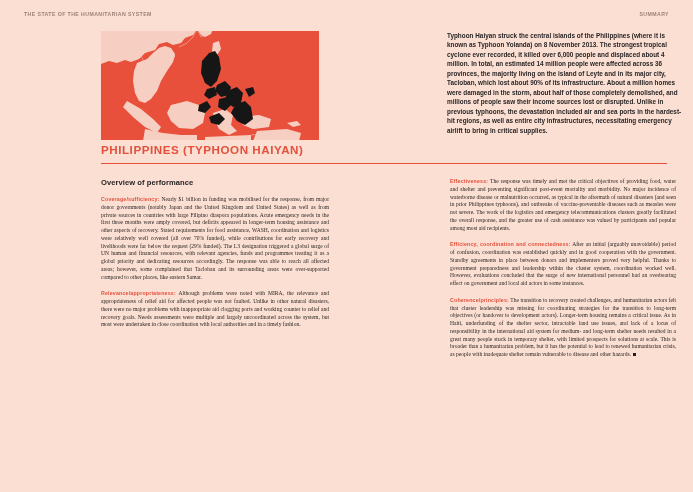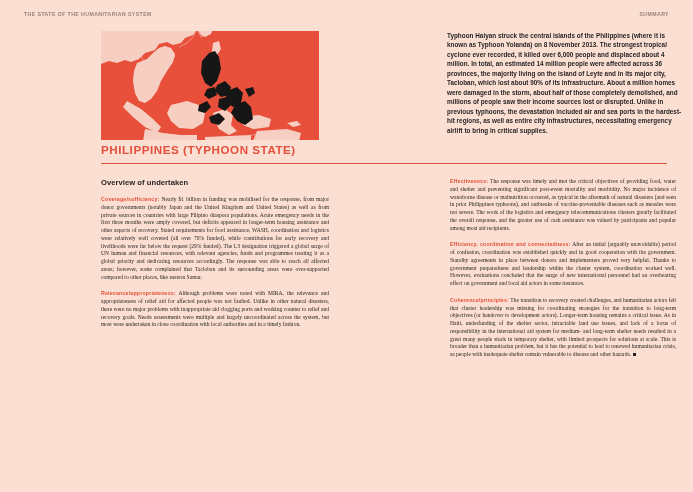--- a/index.html
+++ b/index.html
@@ -193,25 +193,25 @@
 
       <rect x="0" y="0" width="218" height="2" fill="#fadfd2"></rect>
       <rect x="0" y="111" width="218" height="2" fill="#fadfd2"></rect>
     </svg>
   </div>
 
   <div class="hero-text">
     <p>Typhoon Haiyan struck the central islands of the Philippines (where it is known as Typhoon Yolanda) on 8 November 2013. The strongest tropical cyclone ever recorded, it killed over 6,000 people and displaced about 4 million. In total, an estimated 14 million people were affected across 36 provinces, the majority living on the island of Leyte and in its major city, Tacloban, which lost about 90% of its infrastructure. About a million homes were damaged in the storm, about half of those completely demolished, and millions of people saw their income sources lost or disrupted. Unlike in previous typhoons, the devastation included air and sea ports in the hardest-hit regions, as well as entire city infrastructures, necessitating emergency airlift to bring in critical supplies.</p>
   </div>
 
-  <div class="country-title">PHILIPPINES (TYPHOON STATE)</div>
+  <div class="country-title">PHILIPPINES (TYPHOON HAIYAN)</div>
   <div class="title-rule"></div>
 
   <div class="col col-left">
-    <h2 class="section-head">Overview of undertaken</h2>
+    <h2 class="section-head">Overview of performance</h2>
 
     <p class="body-p">
       <span class="lbl">Coverage/sufficiency:</span><span> Nearly $1 billion in funding was mobilised for the response, from major donor governments (notably Japan and the United Kingdom and United States) as well as from private sources in countries with large Filipino diaspora populations. Acute emergency needs in the first three months were amply covered, but deficits appeared in longer-term housing assistance and other aspects of recovery. Stated requirements for food assistance, WASH, coordination and logistics were relatively well covered (all over 70% funded), while contributions for early recovery and livelihoods were far below the request (29% funded). The L3 designation triggered a global surge of UN human and financial resources, with relevant agencies, funds and programmes treating it as a global priority and dedicating resources accordingly. The response was able to reach all affected areas; however, some complained that Tacloban and its surrounding areas were over-supported compared to other places, like eastern Samar.</span>
     </p>
 
     <p class="body-p">
       <span class="lbl">Relevance/appropriateness:</span><span> Although problems were noted with MIRA, the relevance and appropriateness of relief aid for affected people was not faulted. Unlike in other natural disasters, there were no major problems with inappropriate aid clogging ports and working counter to relief and recovery goals. Needs assessments were multiple and largely uncoordinated across the system, but most were undertaken in close coordination with local authorities and in a timely fashion.</span>
     </p>
   </div>
 

